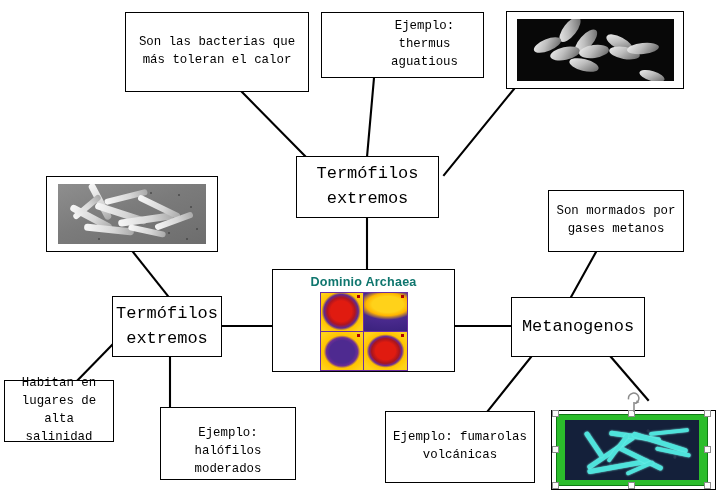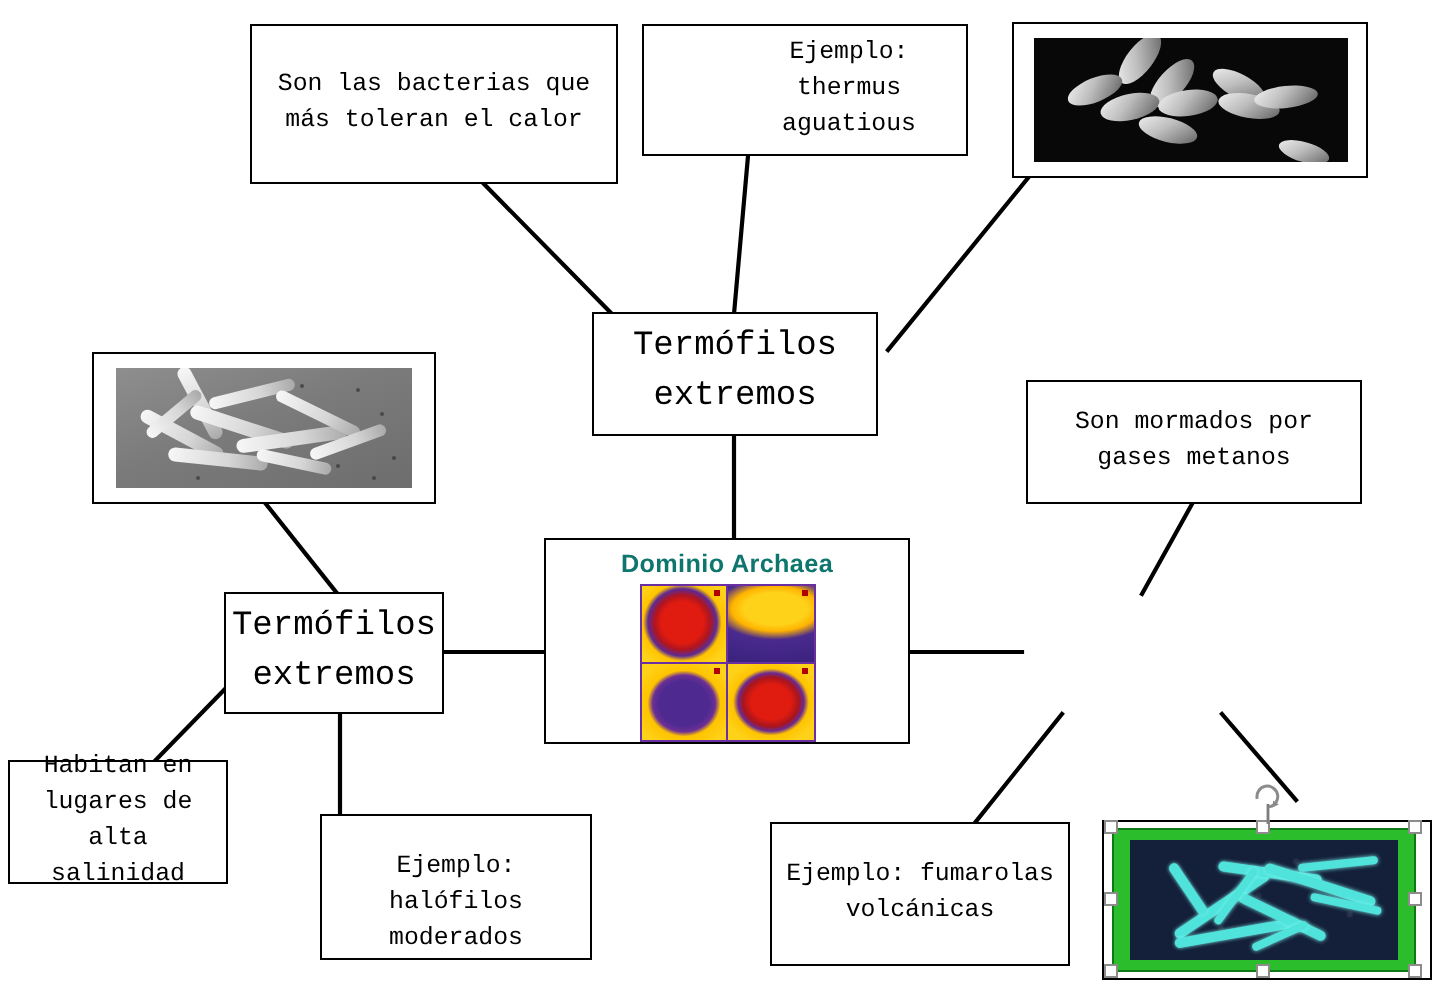--- a/index.html
+++ b/index.html
@@ -131,38 +131,41 @@
       <div class="spk" style="left:120px;top:10px;"></div>
       <div class="spk" style="left:132px;top:22px;"></div>
       <div class="spk" style="left:110px;top:48px;"></div>
       <div class="spk" style="left:138px;top:44px;"></div>
       <div class="spk" style="left:92px;top:8px;"></div>
       <div class="spk" style="left:40px;top:54px;"></div>
       <div class="spk" style="left:128px;top:54px;"></div>
     </div>
   </div>
 
-  <div class="node leaf" style="left:513px;top:190px;width:168px;height:62px;">
+  <div class="node leaf" style="left:548px;top:190px;width:136px;height:62px;">
     <span class="txt">Son mormados por gases metanos</span>
   </div>
 
   <div class="node branch" style="left:112px;top:296px;width:110px;height:61px;">
     <span class="txt">Termófilos extremos</span>
   </div>
 
   <div class="center-node" style="left:272px;top:269px;width:183px;height:103px;">
     <div class="center-title">Dominio Archaea</div>
     <div class="center-img">
       <div class="cq a"></div>
       <div class="cq b"></div>
       <div class="cq c"></div>
       <div class="cq d"></div>
     </div>
   </div>
 
+  <div class="node branch" style="left:511px;top:297px;width:134px;height:60px;">
+    <span class="txt">Metanogenos</span>
+  </div>
 
   <div class="node leaf" style="left:4px;top:368px;width:110px;height:62px;margin-top:12px;">
     <span class="txt">Habitan en lugares de alta salinidad</span>
   </div>
 
   <div class="node leaf" style="left:160px;top:407px;width:136px;height:73px;align-items:flex-end;">
     <span class="txt">Ejemplo: halófilos moderados</span>
   </div>
 
   <div class="node leaf" style="left:385px;top:411px;width:150px;height:72px;">

